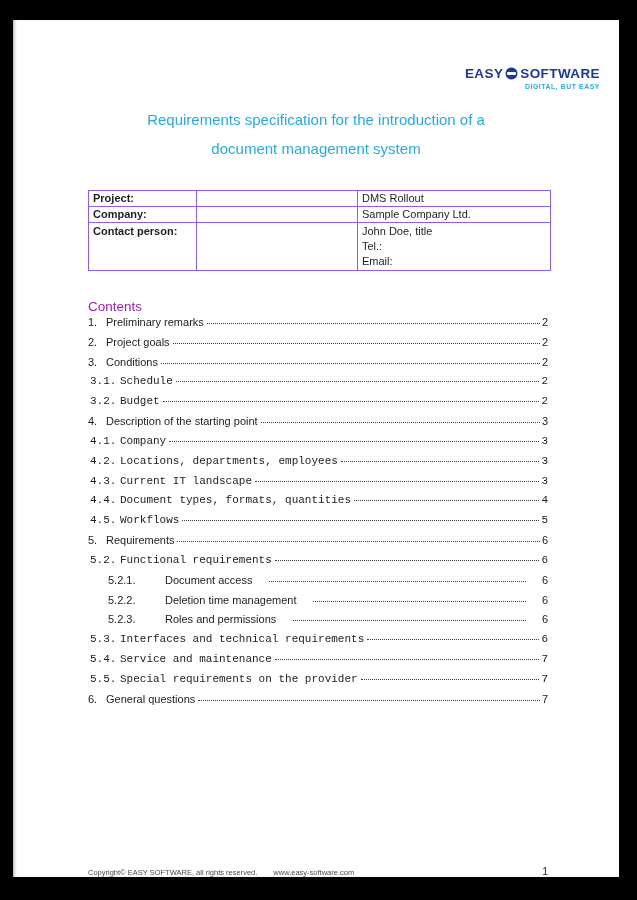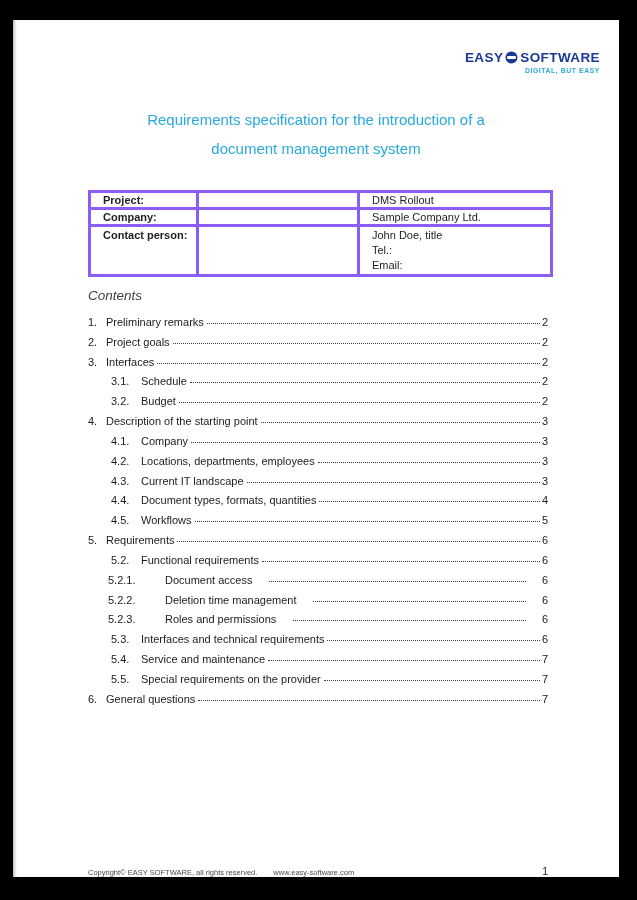--- a/index.html
+++ b/index.html
@@ -14,21 +14,21 @@
     position: absolute;
     left: 13px; top: 20px;
     width: 606px; height: 857px;
     background: #ffffff;
     box-shadow: inset 3px 0 4px -3px rgba(0,0,0,0.55);
   }
 
   
   .logo {
     position: absolute;
-    top: 30px; right: 19px;
+    top: 46px; right: 19px;
     text-align: right;
   }
   .logo-brand {
     font-size: 13.5px;
     font-weight: 800;
     color: #1a3a94;
     letter-spacing: 0.4px;
     white-space: nowrap;
     display: flex;
     align-items: center;
@@ -59,36 +59,35 @@
   .info-table {
     position: absolute;
     left: 75px; top: 170px;
     width: 462px;
     border-collapse: collapse;
     table-layout: fixed;
     font-size: 11px;
     color: #1f1f1f;
   }
   .info-table td {
-    border: 3px solid #8b5cf6;
-    padding: 1px 4px 0 12px;
+    border: 1px solid #8b5cf6;
+    padding: 1px 4px 0 4px;
     vertical-align: top;
   }
   .info-table tr.r1 td, .info-table tr.r2 td { height: 16px; line-height: 13px; }
   .info-table tr.r3 td { height: 46px; line-height: 15.2px; margin-left: 39px; }
   .info-table .lbl { font-weight: 700; }
 
   
   .contents-heading {
     position: absolute;
-    left: 75px; top: 268px;
-    color: #404040;
+    left: 75px; top: 279px;
+    color: #a21caf;
     font-size: 13.5px;
     font-weight: 400;
-    font-style: italic;
   }
   .toc {
     position: absolute;
     left: 75px; top: 296px;
     width: 460px;
     font-size: 11px;
     color: #1c1c1c;
   }
   .toc-row {
     display: flex;
@@ -99,21 +98,21 @@
   .toc-label { flex: 0 1 auto; white-space: nowrap; }
   .toc-dots {
     flex: 1 1 auto;
     border-bottom: 1.6px dotted #3c3c3c;
     margin: 0 2px 0 3px;
     transform: translateY(-2px);
     min-width: 10px;
   }
   .toc-page { flex: 0 0 auto; }
   .toc-row.lvl1 .toc-num { min-width: 18px; }
-  .toc-row.lvl2 { margin-left: 23px; }
+  .toc-row.lvl2 { margin-left: 2px; font-family: Liberation Mono, monospace; }
   .toc-row.lvl2 .toc-num { min-width: 30px; }
   .toc-row.lvl3 { margin-left: 20px; gap: 14px; }
   .toc-row.lvl3 .toc-num { min-width: 43px; }
 
   
   .footer {
     position: absolute;
     left: 75px; top: 845px;
     width: 460px;
     display: flex;
@@ -191,21 +190,21 @@
         <span class="toc-page">2</span>
       </div>
     <div class="toc-row lvl1">
         <span class="toc-num">2.</span>
         <span class="toc-label">Project goals</span>
         <span class="toc-dots"></span>
         <span class="toc-page">2</span>
       </div>
     <div class="toc-row lvl1">
         <span class="toc-num">3.</span>
-        <span class="toc-label">Interfaces</span>
+        <span class="toc-label">Conditions</span>
         <span class="toc-dots"></span>
         <span class="toc-page">2</span>
       </div>
     <div class="toc-row lvl2">
         <span class="toc-num">3.1.</span>
         <span class="toc-label">Schedule</span>
         <span class="toc-dots"></span>
         <span class="toc-page">2</span>
       </div>
     <div class="toc-row lvl2">

